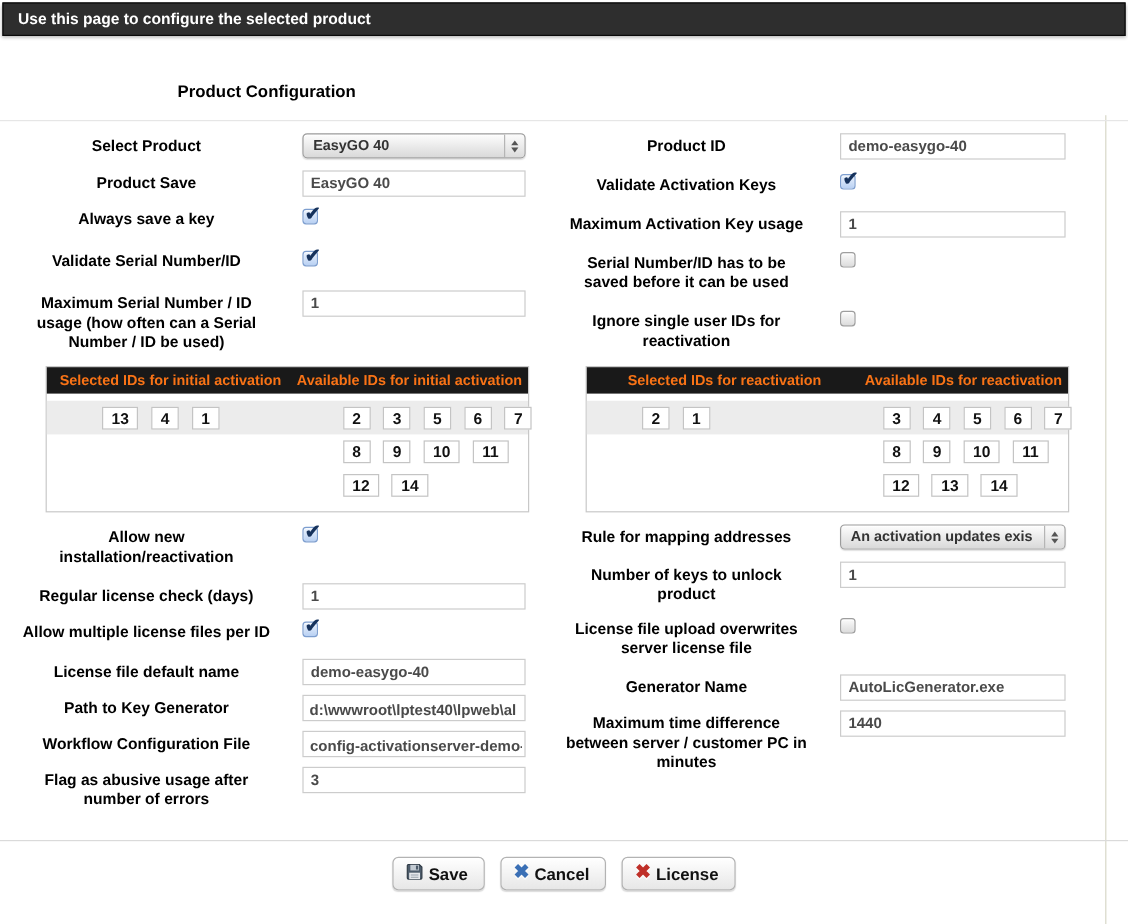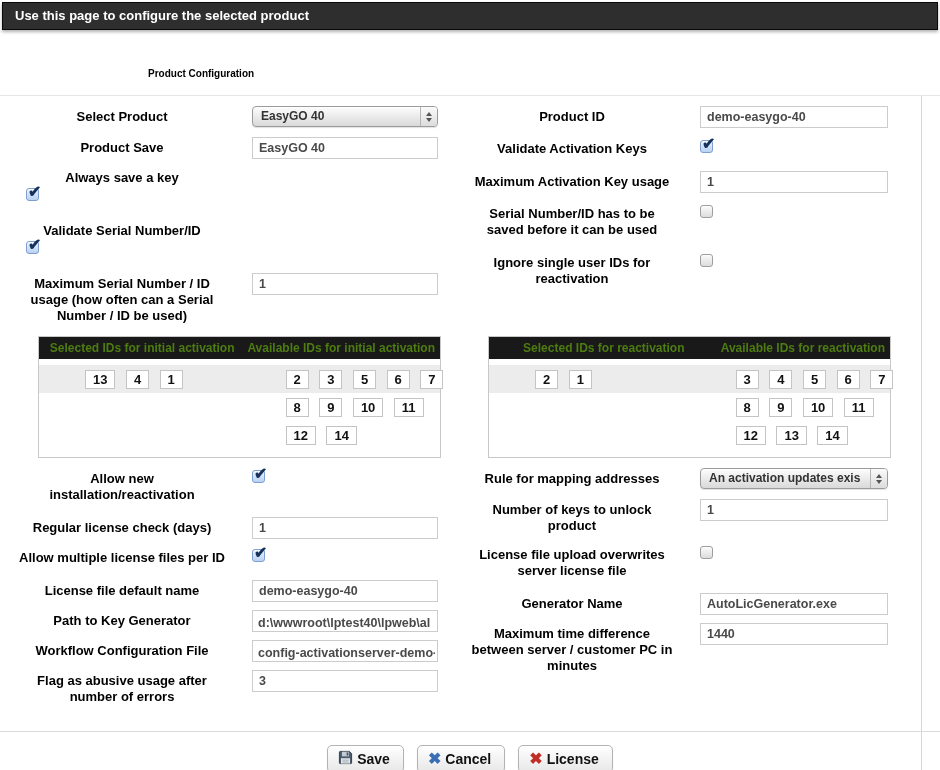--- a/index.html
+++ b/index.html
@@ -4,30 +4,30 @@
 <style>
   * { margin:0; padding:0; box-sizing:border-box; }
   html,body { width:940px; height:770px; background:#fff; font-family:"Liberation Sans", sans-serif; overflow:hidden; }
   .page { position:relative; width:940px; height:770px; background:#fff; }
   .right-edge-line { position:absolute; left:921px; top:96px; bottom:0; width:1px; background:#d8d8c8; }
 
   
   .topbar { position:absolute; left:2px; top:2px; right:2px; height:28px; background:#2e2e2e; border:1px solid #0a0a0a; box-shadow:0 2px 3px rgba(0,0,0,.3); color:#fff; font-weight:bold; font-size:13px; line-height:26px; padding-left:12px; }
 
   .content { position:absolute; top:30px; left:0; right:0; }
-  .heading { margin:38px 0 0 148px; font-size:10px; font-weight:bold; color:#000; }
+  .heading { margin:38px 0 0 148px; font-size:14px; font-weight:bold; color:#000; }
   .divider { margin-top:16px; border-top:1px solid #e6e6e6; height:0; }
 
   .form-grid { display:flex; padding-top:10px; }
   .col { display:block; }
   .col.left  { width:470px; }
   .col.right { width:470px; }
 
   .frow { display:flex; align-items:flex-start; margin-bottom:10px; }
-  .frow.mb-lg { margin-bottom:16px;flex-direction:column; }
+  .frow.mb-lg { margin-bottom:16px; }
   .frow.mb-md { margin-bottom:14px; }
   .frow.mb-sm { margin-bottom:8px; }
   .frow.mb-0  { margin-bottom:0; }
   .flabel { display:block; text-align:center; font-size:13px; font-weight:bold; color:#000; line-height:16px; padding-top:3px; }
   .col.left  .flabel { width:208px; margin-left:18px; }
   .col.right .flabel { width:204px; }
   .fctrl { margin-left:26px; }
   .col.left  .fctrl { width:186px; }
   .col.right .fctrl { width:188px; }
 
@@ -43,21 +43,21 @@
 
   
   .mac-check { position:relative; display:inline-block; width:13px; height:13px; border:1px solid #9e9e9e; border-radius:3px; background:linear-gradient(#fbfbfb,#dcdcdc); box-shadow:inset 0 1px 1px rgba(255,255,255,.8); vertical-align:top; margin-top:2px; cursor:default; }
   .mac-check.checked { border-color:#7d9ecf; background:linear-gradient(#eaf2fd,#b9d1f3); }
   .mac-check.checked::after { content:"\2714"; position:absolute; left:1px; top:-7px; font-size:16px; font-weight:bold; color:#16325c; }
 
   
   .tables-row { display:flex; margin:12px 0 0 38px; }
   .idtable { width:403px; border:1px solid #c8c8c8; background:#fff; }
   .idtable + .idtable { margin-left:47px; }
-  .idtable-head { display:flex; background:#191919; color:#4d7c0f; }
+  .idtable-head { display:flex; background:#191919; color:#f97316; }
   .idtable-hcell { width:50%; text-align:right; font-size:12px; font-weight:bold; line-height:14px; padding:4px 5px; }
   .idtable-body { padding:6px 0 8px 0; }
   .idrow { display:flex; min-height:28px; align-items:center; }
   .idrow.stripe { background:#ececec; }
   .idcell { width:50%; padding-left:46px; white-space:nowrap; }
   .idbtn { display:inline-block; border:1px solid #c4c4c4; background:#fff; font-family:"Liberation Sans",sans-serif; font-size:13px; font-weight:bold; color:#111; padding:1px 7px; margin:2px 6px 2px 0; cursor:pointer; }
 
   
   .footer-divider { margin-top:26px; border-top:1px solid #dadada; }
   .footer-buttons { display:flex; justify-content:center; gap:13px; margin-top:13px; }

